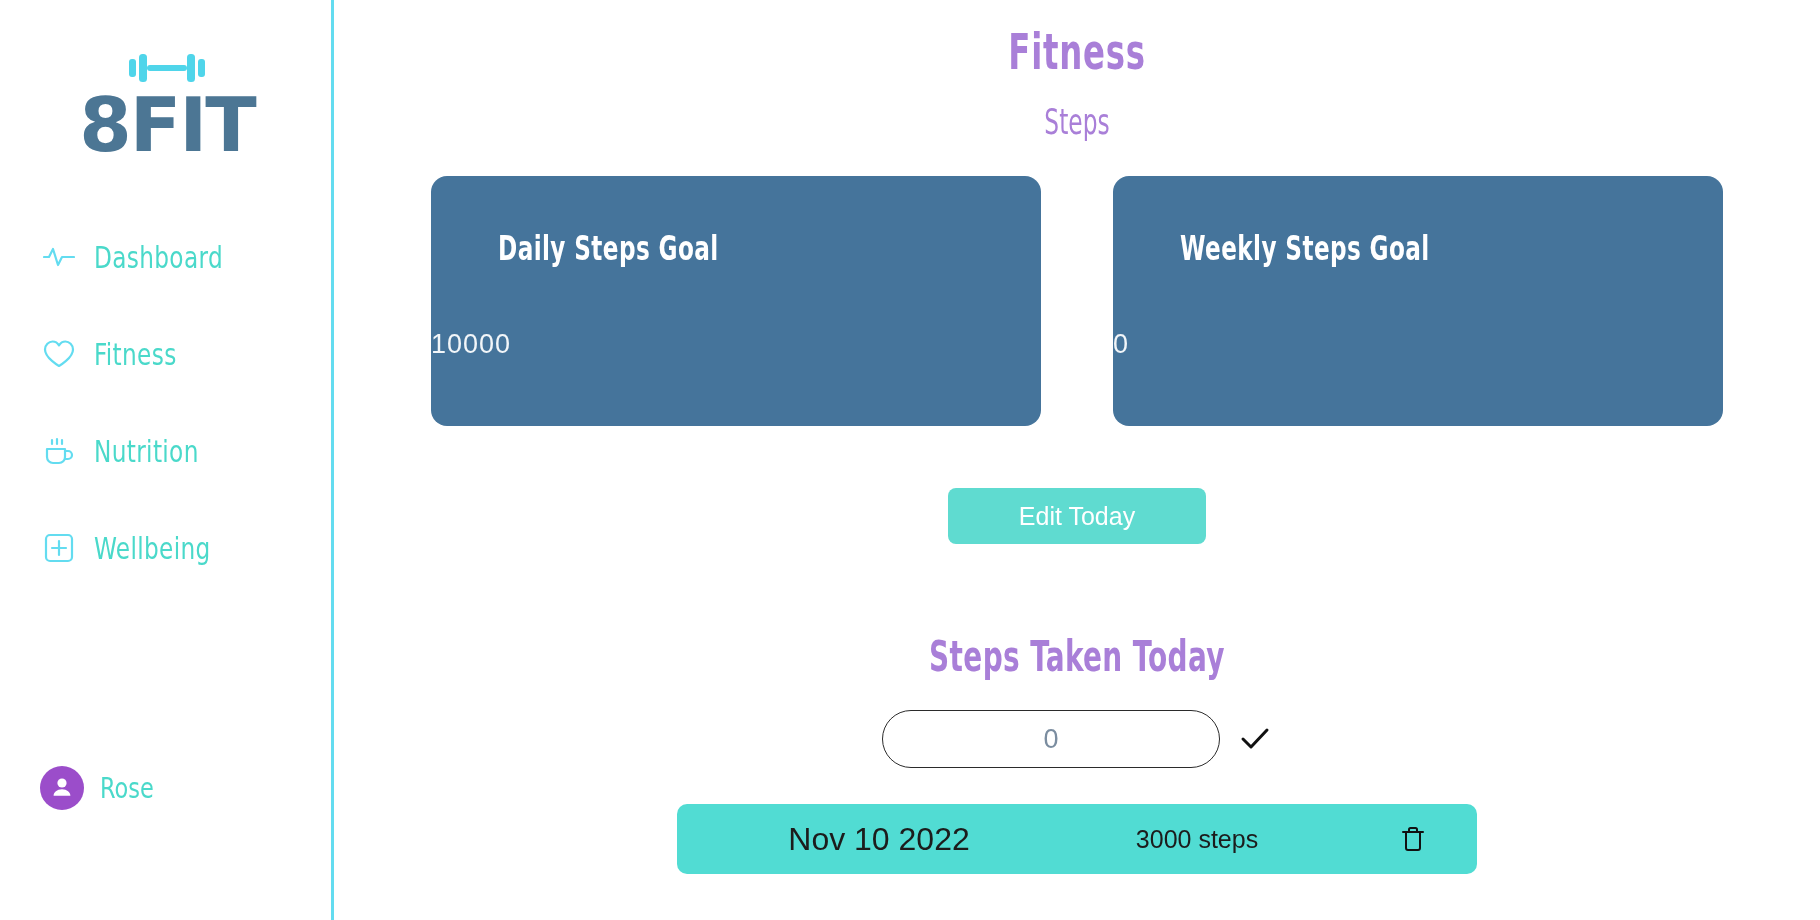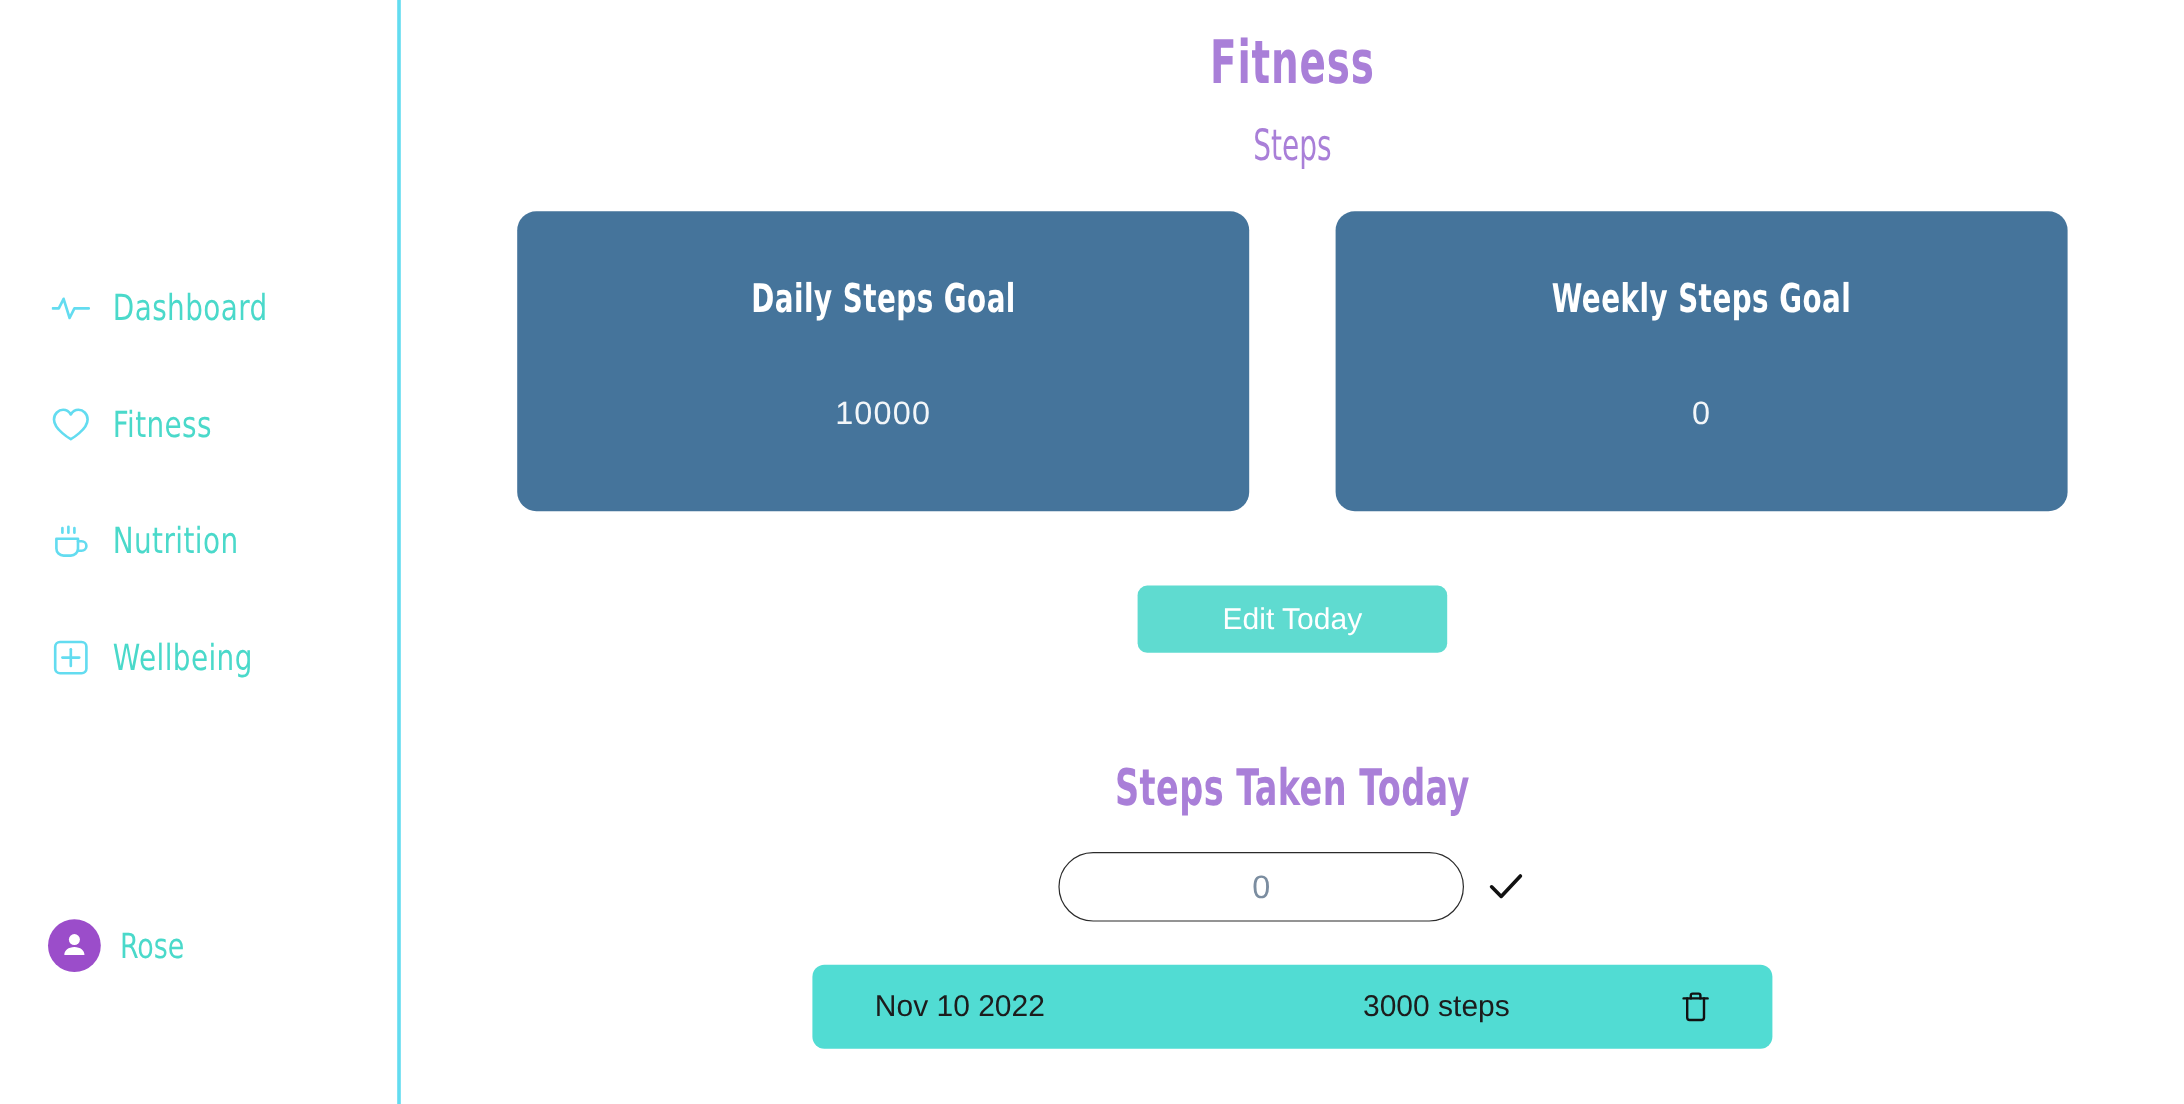--- a/index.html
+++ b/index.html
@@ -164,21 +164,20 @@
     gap: 72px;
     margin-top: 34px;
   }
   .goal-card {
     width: 610px;
     height: 250px;
     background: #45749b;
     border-radius: 16px;
     display: flex;
     flex-direction: column;
-    align-items: center;
     justify-content: center;
     box-sizing: border-box;
     cursor: default;
     gap: 36px;
   }
   .goal-card-title {
     font-family: "DejaVu Sans Condensed", "DejaVu Sans", sans-serif;
     font-weight: bold;
     font-size: 33px;
     line-height: 36px;
@@ -270,23 +269,23 @@
     border-radius: 10px;
     display: flex;
     align-items: center;
     padding: 0 52px;
     box-sizing: border-box;
     cursor: default;
   }
   .entry-date {
     flex: 0 0 300px;
     font-family: "Liberation Sans", sans-serif;
-    font-size: 25px;
+    font-size: 32px;
     color: #1c1c1c;
-    text-align: left;
+    text-align: center;
   }
   .entry-steps {
     flex: 1 1 auto;
     font-family: "Liberation Sans", sans-serif;
     font-size: 25px;
     color: #1c1c1c;
     text-align: center;
   }
   .entry-delete {
     flex: 0 0 60px;
@@ -296,20 +295,30 @@
     cursor: pointer;
   }
 </style>
 </head>
 <body>
 
 <div id="app">
 
   <aside class="sidebar">
 
+    <div class="logo-block">
+      <svg class="logo-dumbbell" viewBox="0 0 84 32">
+        <rect x="4" y="7" width="7" height="18" rx="3" fill="#4fd5ea"></rect>
+        <rect x="14" y="2" width="8" height="28" rx="3.5" fill="#4fd5ea"></rect>
+        <rect x="62" y="2" width="8" height="28" rx="3.5" fill="#4fd5ea"></rect>
+        <rect x="73" y="7" width="7" height="18" rx="3" fill="#4fd5ea"></rect>
+        <rect x="22" y="13" width="40" height="6" rx="3" fill="#4fd5ea"></rect>
+      </svg>
+      <div class="logo-word">8FIT</div>
+    </div>
 
     <nav class="nav">
 
       <div class="nav-item">
         <span class="nav-icon">
           <svg width="32" height="24" viewBox="0 0 32 24" fill="none" stroke="#63dcf0" stroke-width="2.2" stroke-linecap="round" stroke-linejoin="round">
             <polyline points="1,12 6,12 10,4 15,20 19,12 31,12"></polyline>
           </svg>
         </span>
         <span class="nav-label">Dashboard</span>

